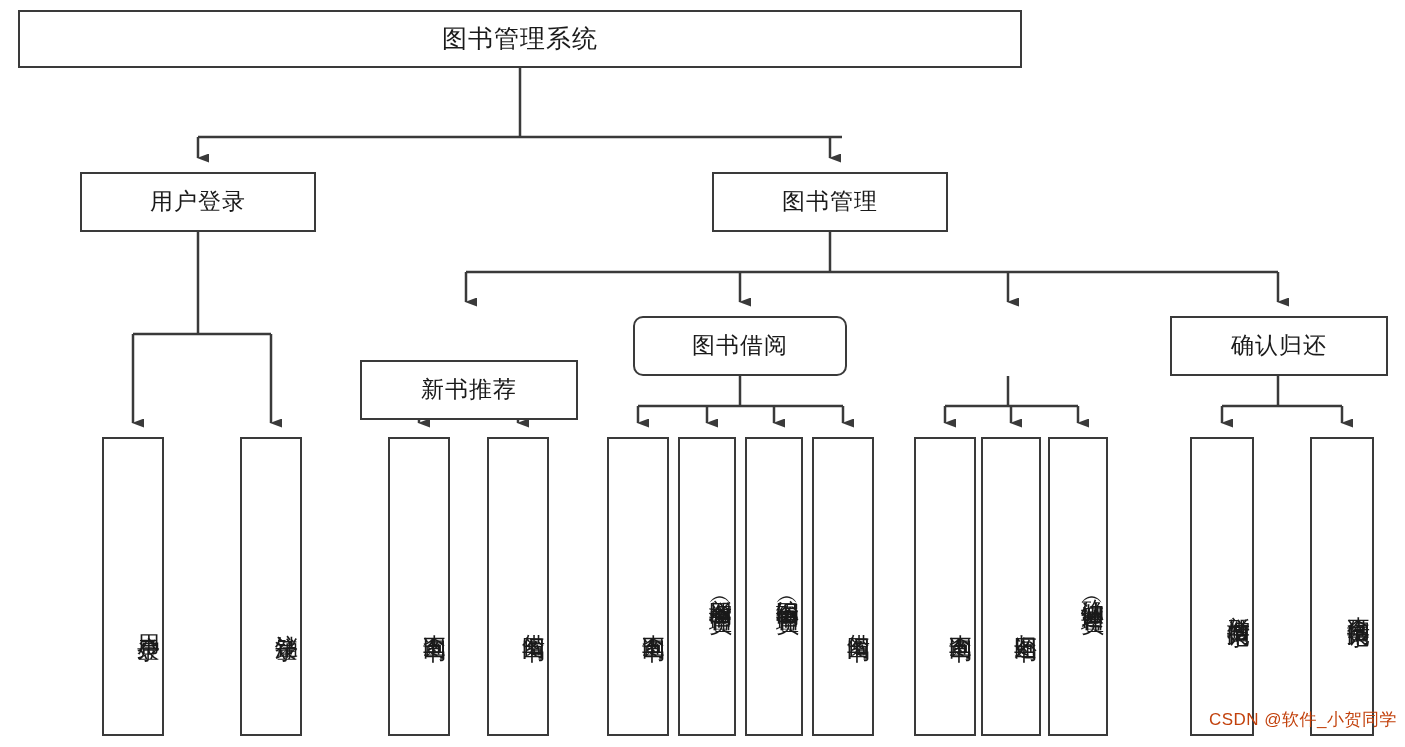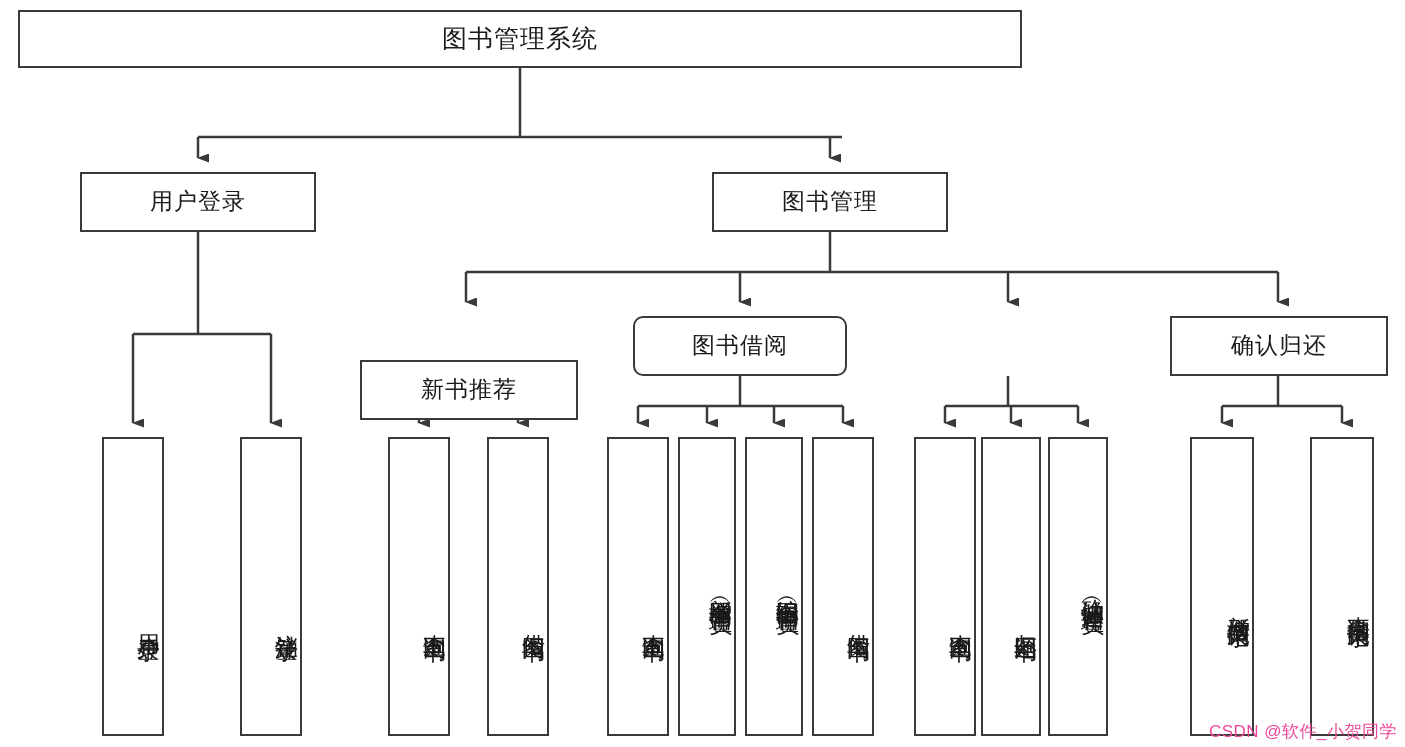--- a/index.html
+++ b/index.html
@@ -60,23 +60,23 @@
     stroke: #3a3a3a;
     stroke-width: 2.5;
     fill: none;
   }
   .arrowhead {
     fill: #3a3a3a;
   }
   #watermark {
     position: absolute;
     right: 8px;
-    bottom: 4px;
+    bottom: 16px;
     font-size: 17px;
-    color: #ec4899;
+    color: #c2410c;
     letter-spacing: 0.5px;
     white-space: nowrap;
   }
 </style>
 </head>
 <body>
 
 <div id="canvas">
 
   <svg id="wires" viewBox="0 0 1405 747" xmlns="http://www.w3.org/2000/svg">

